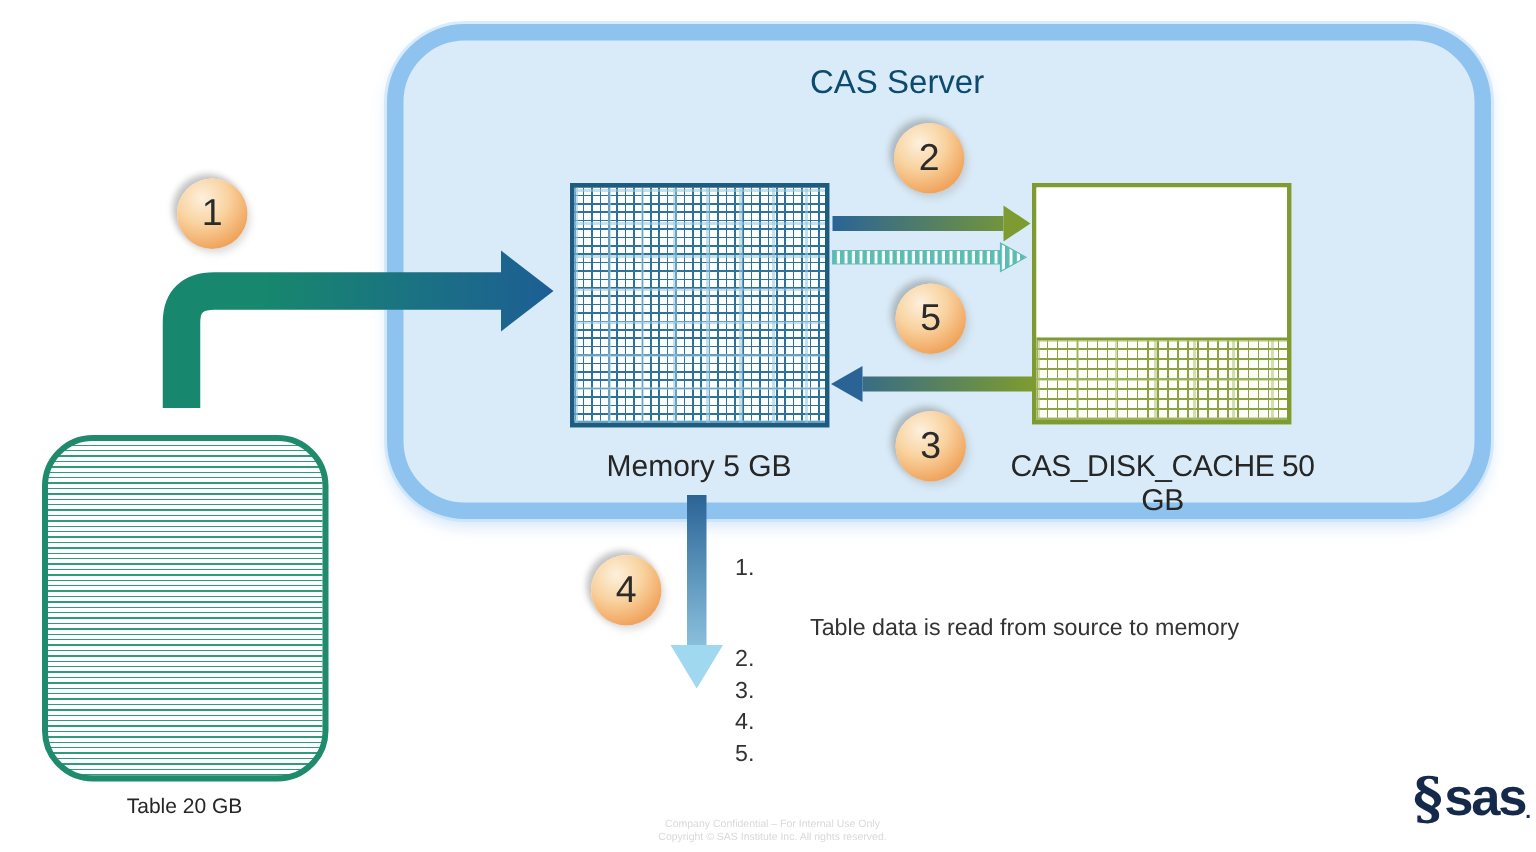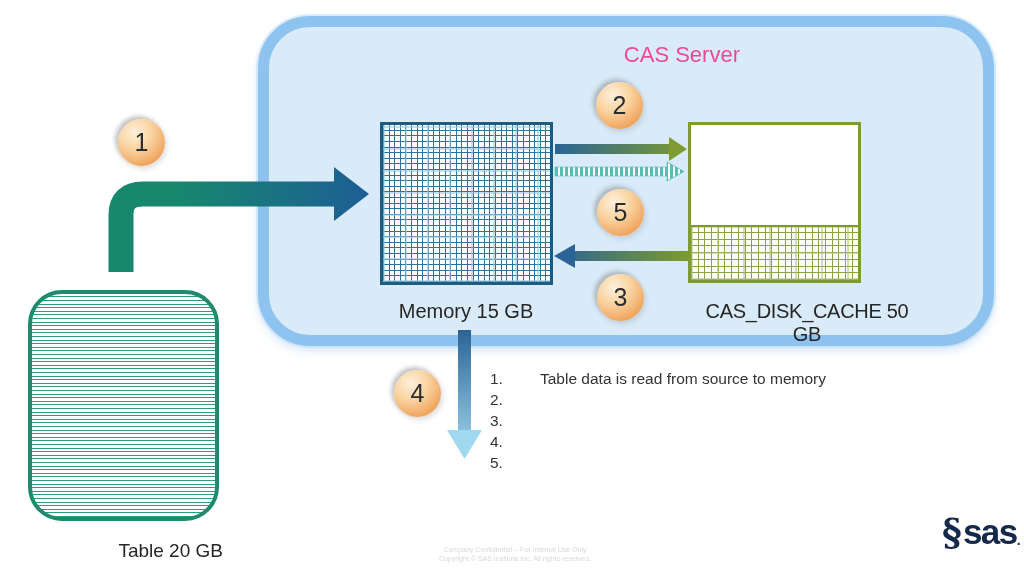--- a/index.html
+++ b/index.html
@@ -16,22 +16,22 @@
   
   .cas-container {
     left: 258px; top: 16px; width: 736px; height: 330px;
     background: #d9ebf8;
     border: 11px solid #8ec3f0;
     border-radius: 52px;
     box-shadow: 0 0 0 2px rgba(190,222,250,0.55), 0 5px 10px rgba(140,185,235,0.35);
   }
   .cas-title {
     left: 540px; top: 42px; width: 200px;
-    text-align: right;
-    font-size: 22px; color: #ec4899;
+    text-align: left;
+    font-size: 22px; color: #0c4a6e;
   }
 
   
   .memory-box {
     left: 380px; top: 122px; width: 173px; height: 163px;
     border: 3px solid #1d5c80;
     background-color: #fdfeff;
     background-image:
       repeating-linear-gradient(90deg, rgba(150,200,222,0.55) 0 2px, transparent 2px 22px),
       repeating-linear-gradient(0deg,  rgba(150,200,222,0.55) 0 2px, transparent 2px 22px),
@@ -64,22 +64,22 @@
     border: 4px solid #1f8a6c;
     border-radius: 34px;
     background-color: #ffffff;
     background-image: repeating-linear-gradient(0deg, #2f9b7d 0 1px, rgba(255,255,255,0) 1px 3.6px);
   }
 
   .obj-label {
     font-size: 20px; color: #262626; text-align: center;
   }
   .memory-label { left: 366px; top: 300px; width: 200px; }
-  .cache-label  { left: 691px; top: 300px; width: 232px; letter-spacing: -0.3px; }
-  .table-label  { left: 23px;  top: 540px; width: 200px; font-size: 19px; text-align: right; }
+  .cache-label  { left: 659px; top: 300px; width: 232px; letter-spacing: -0.3px; }
+  .table-label  { left: 23px;  top: 529px; width: 200px; font-size: 14px; }
 
   
   .badge {
     width: 47px; height: 47px; border-radius: 50%;
     background: radial-gradient(circle at 36% 28%, #fdf0dd 0%, #f9d3a0 38%, #f0a55e 75%, #e88f3f 100%);
     box-shadow: -3px -3px 4px rgba(110,110,110,0.40), 2px 3px 5px rgba(150,150,150,0.30);
     display: flex; align-items: center; justify-content: center;
     font-size: 25px; color: #2b2b2b;
   }
   .badge-1 { left: 118px; top: 119px; }
@@ -88,21 +88,21 @@
   .badge-3 { left: 597px; top: 274px; }
   .badge-4 { left: 394px; top: 370px; }
 
   
   .arrows { left: 0; top: 0; width: 1024px; height: 568px; pointer-events: none; }
 
   
   .notes { left: 490px; top: 368px; width: 478px; }
   .note-row { display: flex; font-size: 15.5px; line-height: 21px; color: #333333; }
   .note-num { width: 50px; flex: 0 0 50px; }
-  .note-text { white-space: pre-line; }
+  .note-text { white-space: pre-line; margin-top: 40px; }
 
   
   .confidential {
     left: 410px; top: 545px; width: 210px;
     font-size: 7px; line-height: 9px;
     color: #d9d9d9; text-align: center;
   }
   .sas-logo {
     left: 942px; top: 512px;
     display: flex; align-items: center;
@@ -112,21 +112,21 @@
   .sas-text  { font-size: 35px; font-weight: bold; letter-spacing: -1.5px; line-height: 40px; margin-left: 1px; }
   .sas-dot   { font-size: 14px; font-weight: bold; align-self: flex-end; margin-bottom: 4px; }
 </style>
 </head>
 <body>
 
 <div class="abs cas-container"></div>
 <div class="abs cas-title">CAS Server</div>
 
 <div class="abs memory-box"></div>
-<div class="abs obj-label memory-label">Memory 15 GB</div>
+<div class="abs obj-label memory-label">Memory 5 GB</div>
 
 <div class="abs cache-box">
   <div class="cache-empty"></div>
   <div class="cache-filled"></div>
 </div>
 <div class="abs obj-label cache-label">CAS_DISK_CACHE 50 GB</div>
 
 <div class="abs table-box"></div>
 <div class="abs obj-label table-label">Table 20 GB</div>
 

